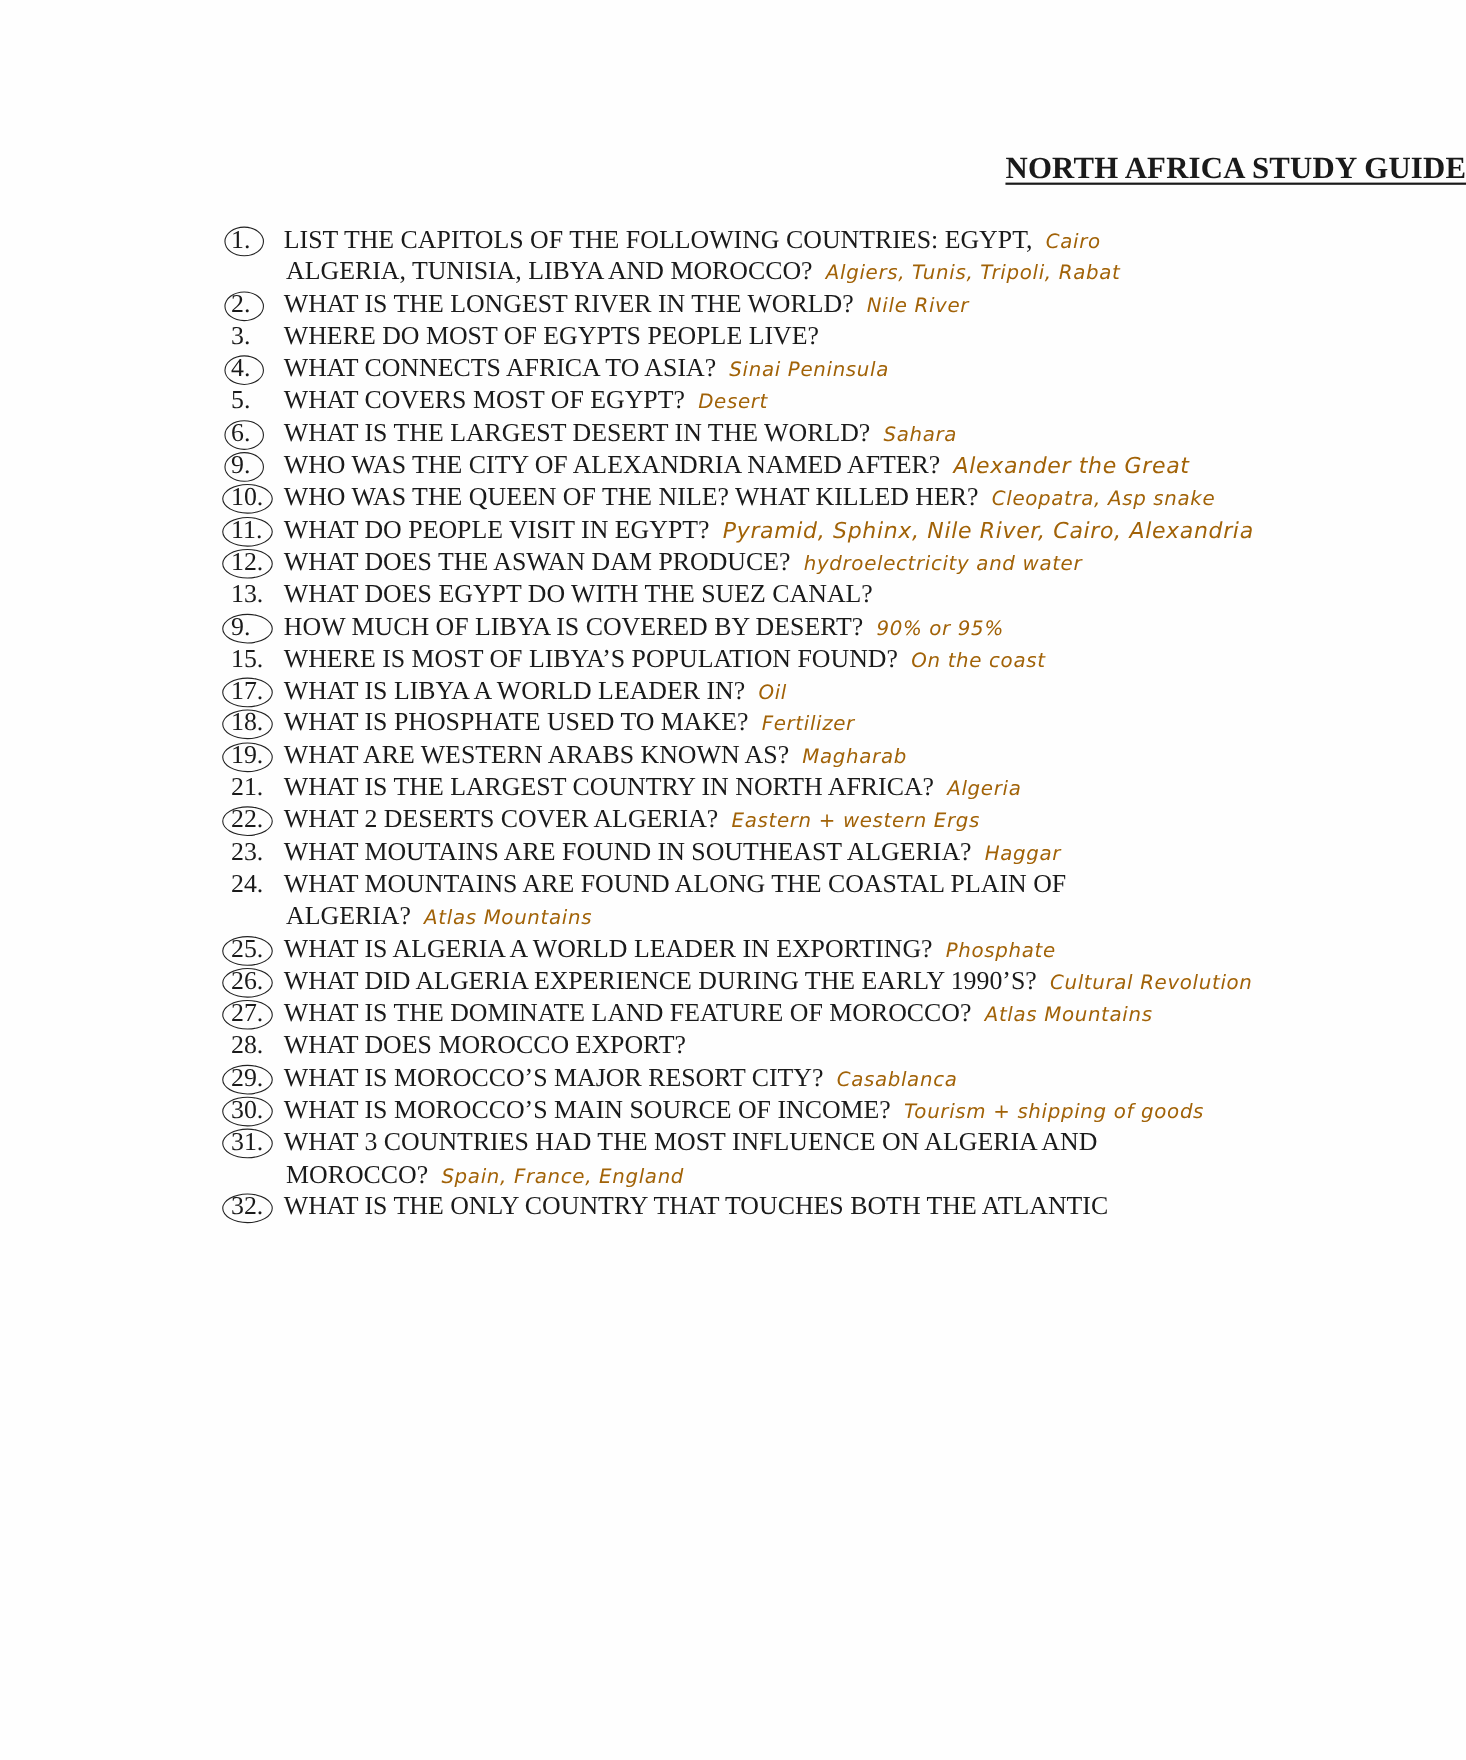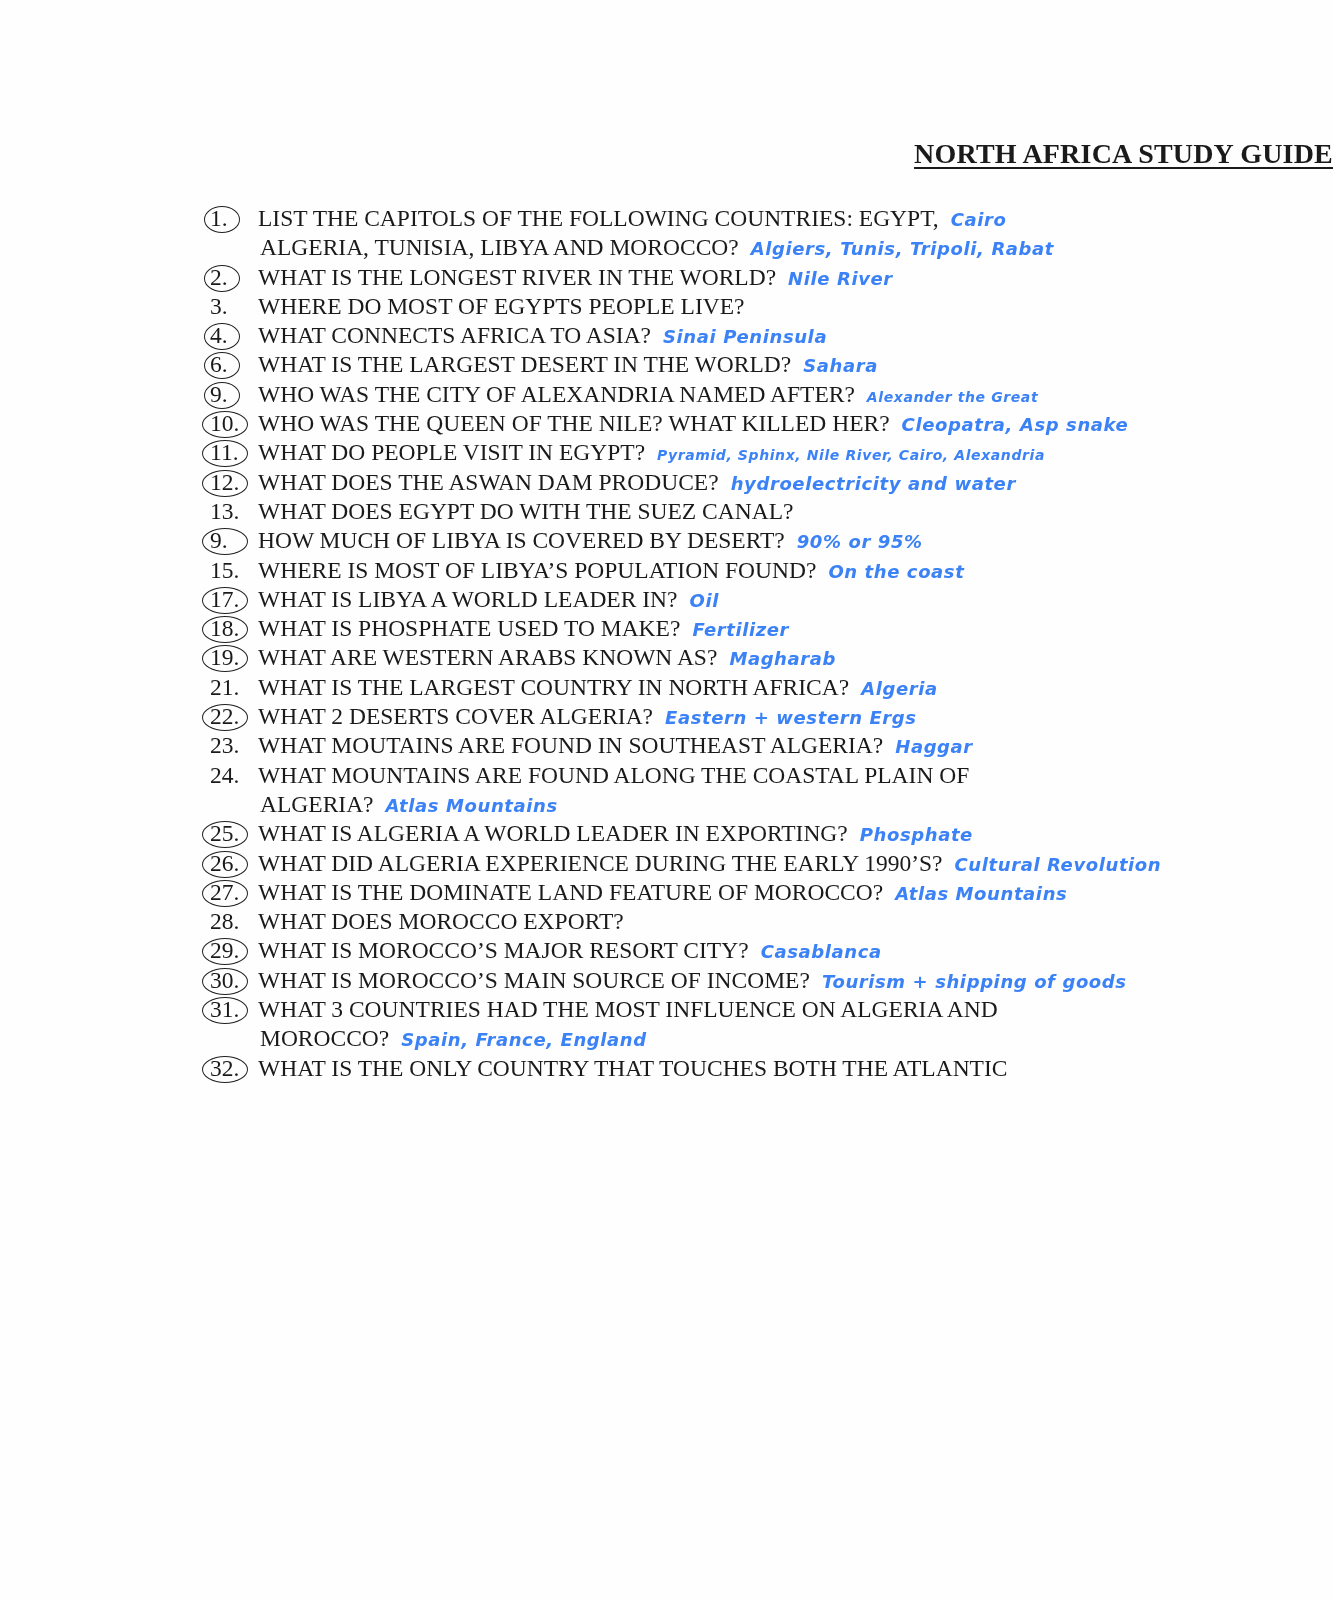--- a/index.html
+++ b/index.html
@@ -7,34 +7,35 @@
   .page { position: absolute; left: 0; top: 0; width: 1333px; height: 1600px; background: #fefefe; }
   .title { position: absolute; left: 0; width: 1333px; top: 138px; text-align: right; font-weight: bold; font-size: 28px; letter-spacing: 0.2px; }
   .title span { text-decoration: underline; text-decoration-thickness: 2px; text-underline-offset: 4px; }
   .list { position: absolute; left: 210px; top: 204px; width: 1080px; }
   .q { position: relative; height: 29.3px; line-height: 29.3px; font-size: 23.5px; white-space: nowrap; }
   .q.cont { padding-left: 50px; }
   .num { display: inline-block; width: 48px; text-align: left; position: relative; }
   .num.circled::before { content: ""; position: absolute; left: -6px; top: 2px; width: 34px; height: 25px; border: 1.4px solid #222; border-radius: 50%; }
   .num.circled.wide::before { width: 44px; left: -8px; }
   .qtext { display: inline; }
-  .ans { display: inline; margin-left: 12px; font-family: "DejaVu Sans", sans-serif; font-size: 18px; font-weight: 700; color: #3b82f6; letter-spacing: 0.6px; font-style: italic; }
-  .ans.small { font-size: 14px; }
+  .ans { display: inline; margin-left: 12px; font-family: "DejaVu Sans", sans-serif; font-size: 18px; font-weight: 400; color: #a16207; letter-spacing: 0.6px; font-style: italic; }
+  .ans.small { font-size: 20px; }
 </style>
 </head>
 <body>
 
 <div class="page">
   <div class="title"><span>NORTH AFRICA STUDY GUIDE</span></div>
   <div class="list" id="qlist">
       <div class="q"><span class="num circled">1.</span><span class="qtext">LIST THE CAPITOLS OF THE FOLLOWING COUNTRIES: EGYPT,</span><span class="ans">Cairo</span></div>
       <div class="q cont"><span class="qtext">ALGERIA, TUNISIA, LIBYA AND MOROCCO?</span><span class="ans">Algiers, Tunis, Tripoli, Rabat</span></div>
       <div class="q"><span class="num circled">2.</span><span class="qtext">WHAT IS THE LONGEST RIVER IN THE WORLD?</span><span class="ans">Nile River</span></div>
       <div class="q"><span class="num">3.</span><span class="qtext">WHERE DO MOST OF EGYPTS PEOPLE LIVE?</span><span class="ans"></span></div>
       <div class="q"><span class="num circled">4.</span><span class="qtext">WHAT CONNECTS AFRICA TO ASIA?</span><span class="ans">Sinai Peninsula</span></div>
+      <div class="q"><span class="num">5.</span><span class="qtext">WHAT COVERS MOST OF EGYPT?</span><span class="ans">Desert</span></div>
       <div class="q"><span class="num circled">6.</span><span class="qtext">WHAT IS THE LARGEST DESERT IN THE WORLD?</span><span class="ans">Sahara</span></div>
       <div class="q"><span class="num circled">9.</span><span class="qtext">WHO WAS THE CITY OF ALEXANDRIA NAMED AFTER?</span><span class="ans small">Alexander the Great</span></div>
       <div class="q"><span class="num circled wide">10.</span><span class="qtext">WHO WAS THE QUEEN OF THE NILE? WHAT KILLED HER?</span><span class="ans">Cleopatra, Asp snake</span></div>
       <div class="q"><span class="num circled wide">11.</span><span class="qtext">WHAT DO PEOPLE VISIT IN EGYPT?</span><span class="ans small">Pyramid, Sphinx, Nile River, Cairo, Alexandria</span></div>
       <div class="q"><span class="num circled wide">12.</span><span class="qtext">WHAT DOES THE ASWAN DAM PRODUCE?</span><span class="ans">hydroelectricity and water</span></div>
       <div class="q"><span class="num wide">13.</span><span class="qtext">WHAT DOES EGYPT DO WITH THE SUEZ CANAL?</span><span class="ans"></span></div>
       <div class="q"><span class="num circled wide">9.</span><span class="qtext">HOW MUCH OF LIBYA IS COVERED BY DESERT?</span><span class="ans">90% or 95%</span></div>
       <div class="q"><span class="num wide">15.</span><span class="qtext">WHERE IS MOST OF LIBYA’S POPULATION FOUND?</span><span class="ans">On the coast</span></div>
       <div class="q"><span class="num circled wide">17.</span><span class="qtext">WHAT IS LIBYA A WORLD LEADER IN?</span><span class="ans">Oil</span></div>
       <div class="q"><span class="num circled wide">18.</span><span class="qtext">WHAT IS PHOSPHATE USED TO MAKE?</span><span class="ans">Fertilizer</span></div>

